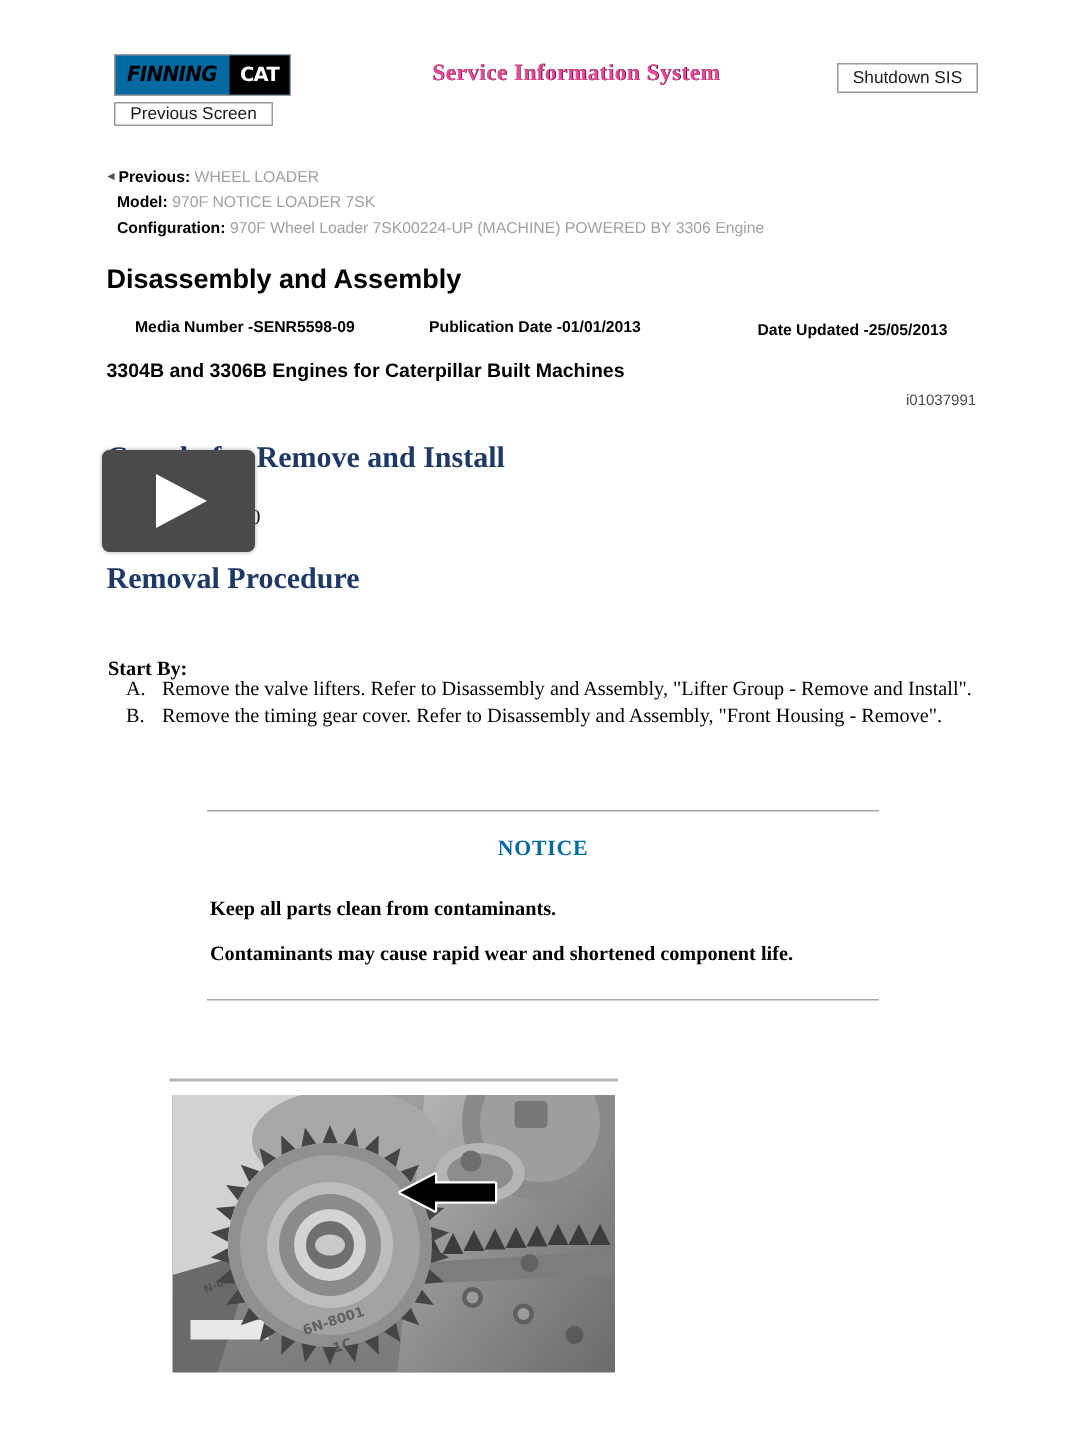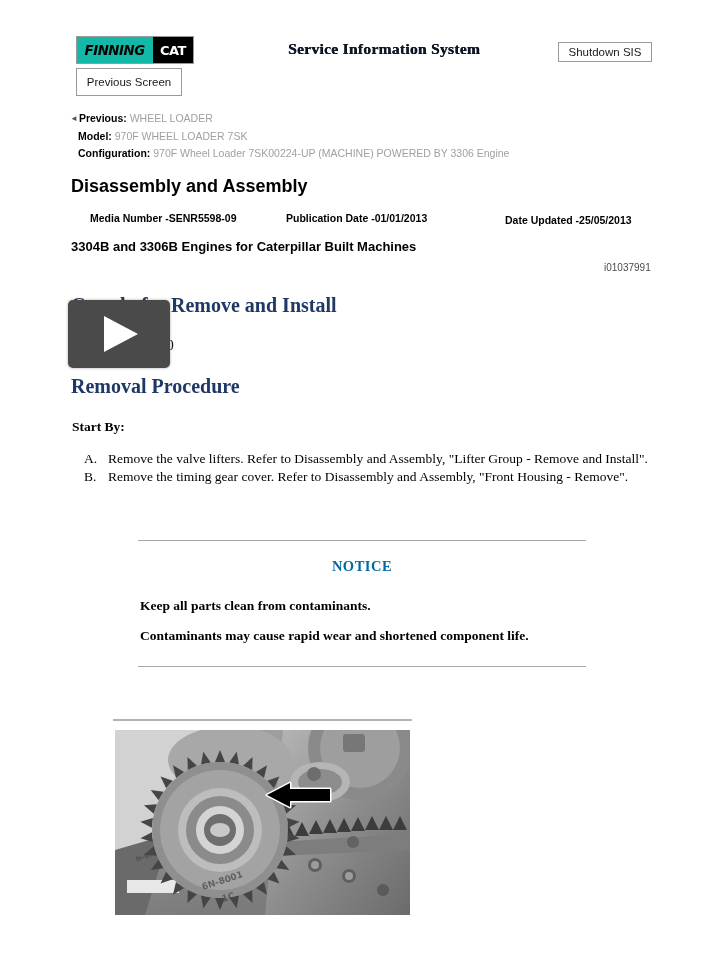--- a/index.html
+++ b/index.html
@@ -22,21 +22,21 @@
     width: 727px;
     height: 960px;
   }
 
   
   .logo-box {
     position: absolute;
     left: 76px; top: 36px;
     width: 116px; height: 26px;
     border: 1px solid #9a9a9a;
-    background: #14b8a6;
+    background: #0369a1;
     display: flex;
     align-items: center;
   }
   .logo-finning {
     font-family: "DejaVu Sans", sans-serif;
     font-weight: bold;
     font-style: italic;
     font-size: 14px;
     letter-spacing: -0.5px;
     color: #000;
@@ -54,42 +54,42 @@
     display: flex;
     align-items: center;
     justify-content: center;
     width: 40px;
     letter-spacing: -0.5px;
   }
 
   .prev-screen-btn {
     position: absolute;
     left: 76px; top: 68px;
-    width: 106px; height: 28px;
+    width: 106px; height: 16px;
     border: 1px solid #9a9a9a;
     background: #ffffff;
     font-family: "Liberation Sans", sans-serif;
     font-size: 11.5px;
     color: #1a1a1a;
     display: flex;
     align-items: center;
     justify-content: center;
     padding: 0;
     box-sizing: border-box;
     cursor: pointer;
   }
 
   .sis-title {
     position: absolute;
     left: 288px; top: 40px;
     font-family: "Liberation Serif", serif;
     font-weight: bold;
     font-size: 15.5px;
     letter-spacing: 0.3px;
-    color: #0f172a;
+    color: #ec4899;
     text-shadow: 0.4px 0 0 #000;
   }
 
   .shutdown-btn {
     position: absolute;
     left: 558px; top: 42px;
     width: 94px; height: 20px;
     border: 1px solid #9a9a9a;
     background: #ffffff;
     font-family: "Liberation Sans", sans-serif;
@@ -209,21 +209,21 @@
     left: 36px; top: 16px;
     width: 0; height: 0;
     border-left: 34px solid #ffffff;
     border-top: 18px solid transparent;
     border-bottom: 18px solid transparent;
   }
 
   
   .start-by {
     position: absolute;
-    left: 72px; top: 419px;
+    left: 72px; top: 438px;
     font-family: "Liberation Serif", serif;
     font-weight: bold;
     font-size: 13.5px;
     color: #000;
   }
   .proc-list {
     position: absolute;
     left: 84px; top: 450px;
     width: 572px;
     font-family: "Liberation Serif", serif;
@@ -314,21 +314,21 @@
 
   <div class="shutdown-btn">Shutdown SIS</div>
 
   <div class="meta">
     <div class="meta-row">
       <span class="meta-arrow">◄</span><span class="lbl">Previous:</span>
       <span class="val">WHEEL LOADER</span>
     </div>
     <div class="meta-row meta-indent">
       <span class="lbl">Model:</span>
-      <span class="val">970F WHEEL LOADER 7SK</span>
+      <span class="val">970F NOTICE LOADER 7SK</span>
     </div>
     <div class="meta-row meta-indent">
       <span class="lbl">Configuration:</span>
       <span class="val">970F Wheel Loader 7SK00224-UP (MACHINE) POWERED BY 3306 Engine</span>
     </div>
   </div>
 
   <div class="doc-title">Disassembly and Assembly</div>
   <div class="doc-subtitle">3304B and 3306B Engines for Caterpillar Built Machines</div>
   <div class="doc-line3">

